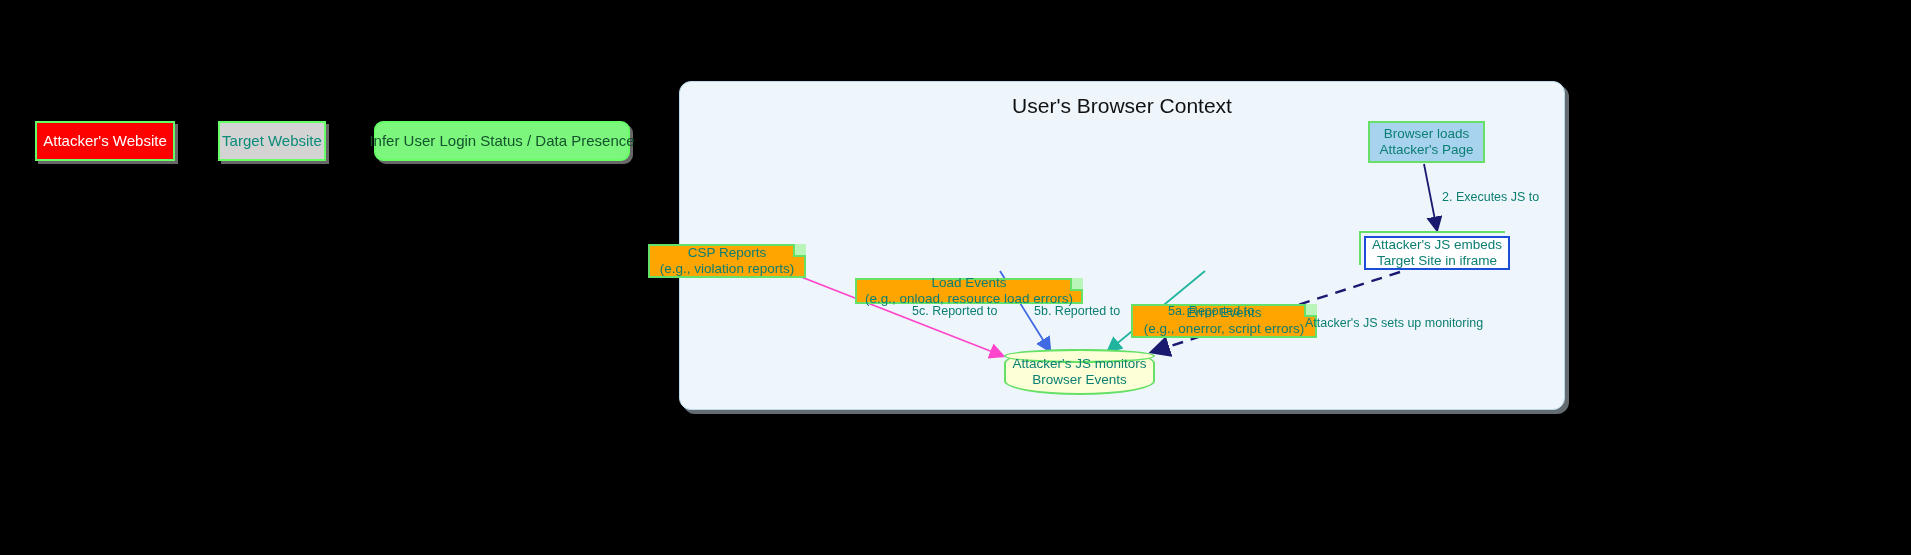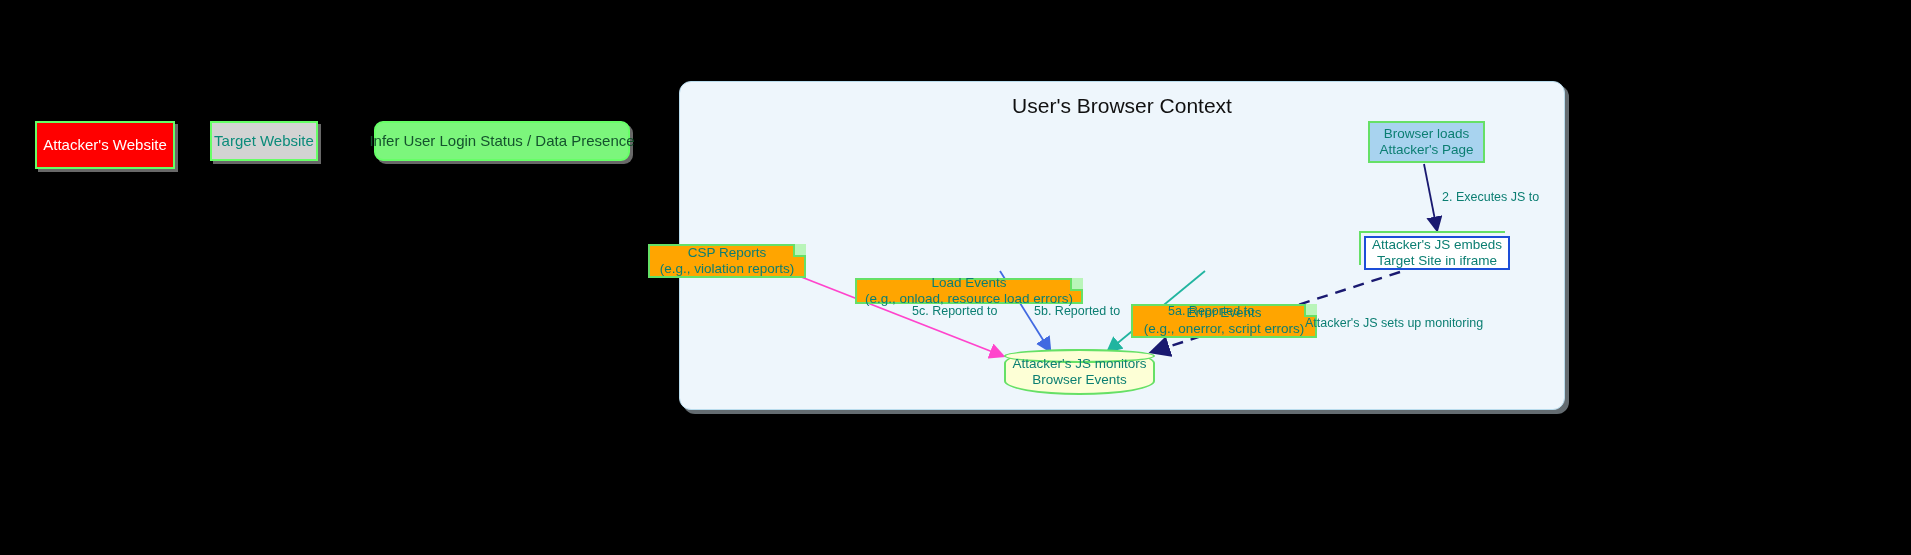--- a/index.html
+++ b/index.html
@@ -36,29 +36,29 @@
     display: flex;
     align-items: center;
     justify-content: center;
     font-size: 15px;
   }
 
   #node-attacker-website {
     left: 35px;
     top: 121px;
     width: 140px;
-    height: 48px;
+    height: 40px;
     background: #ff0000;
     border: 2px solid #66ff66;
     color: #ffffff;
     box-shadow: 3px 3px 0 rgba(190,190,190,0.55);
   }
 
   #node-target-website {
-    left: 210px;
+    left: 218px;
     top: 121px;
     width: 108px;
     height: 40px;
     background: #d3d3d3;
     border: 2px solid #66ff66;
     color: #0b8b7a;
     box-shadow: 3px 3px 0 rgba(190,190,190,0.55);
   }
 
   #node-infer-status {

